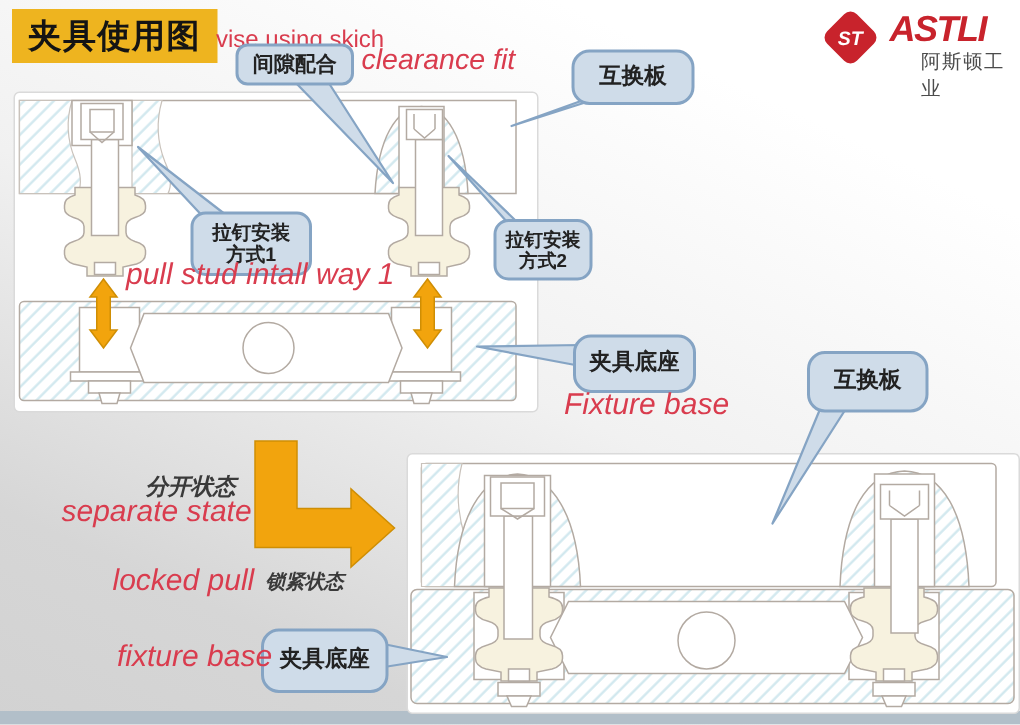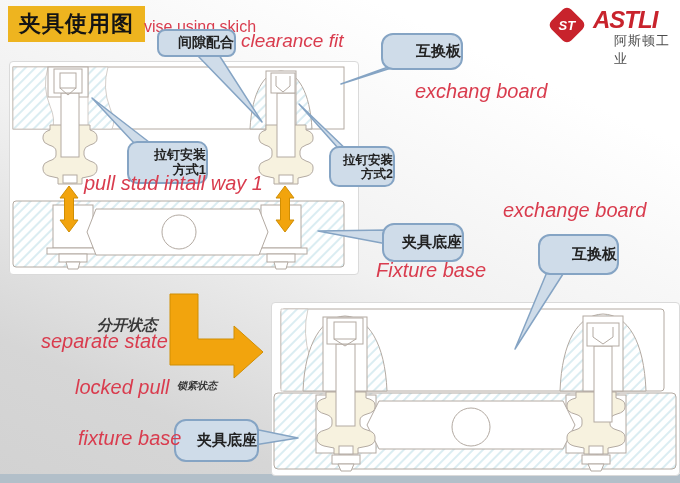--- a/index.html
+++ b/index.html
@@ -11,21 +11,21 @@
   .abs{position:absolute;}
   #title-box{
     left:8px;top:6px;background:#eeb41f;color:#141414;
     font-size:22px;font-weight:bold;padding:3px 11px;letter-spacing:1px;
   }
   .red-label{color:#d93c4e;white-space:nowrap;line-height:1.05;}
   .cn-label{color:#3a3a3a;white-space:nowrap;font-weight:bold;line-height:1.05;}
   .panel{background:#ffffff;border:1px solid #dadada;border-radius:4px;}
   .callout{
     background:#cfdce9;border:2px solid #85a4c4;border-radius:10px;
-    color:#222;display:flex;flex-direction:column;align-items:flex-end;justify-content:center;
+    color:#222;display:flex;flex-direction:column;align-items:center;justify-content:center;
     text-align:center;box-sizing:border-box;line-height:1.12;z-index:30;font-weight:bold;
   }
   #overlay{left:0;top:0;z-index:20;pointer-events:none;}
   .panel svg{display:block;}
   #logo{right:4px;top:4px;width:128px;height:48px;}
   #logo-emblem{
     left:5px;top:7px;width:28px;height:28px;background:#c8232c;border-radius:6px;
     transform:rotate(45deg);display:flex;align-items:center;justify-content:center;
   }
   #logo-emblem span{transform:rotate(-45deg);color:#fff;font-weight:bold;font-style:italic;font-size:13px;}
@@ -185,25 +185,23 @@
     <span>夹具底座</span>
   </div>
   <div class="callout abs" style="left:538px;top:234px;width:81px;height:41px;font-size:15px;border-radius:12px;">
     <span>互换板</span>
   </div>
   <div class="callout abs" style="left:174px;top:419px;width:85px;height:43px;font-size:15px;border-radius:12px;">
     <span>夹具底座</span>
   </div>
 
   <div class="abs red-label z30" style="left:241px;top:31px;font-size:19px;">clearance fit</div>
-  <div class="abs red-label z30" style="left:415px;top:81px;font-size:20px;">exchang board</div>
   <div class="abs red-label z30" style="left:84px;top:173px;font-size:20px;">pull stud intall way 1</div>
-  <div class="abs red-label z30" style="left:503px;top:200px;font-size:20px;">exchange board</div>
   <div class="abs red-label z30" style="left:376px;top:260px;font-size:20px;">Fixture base</div>
   <div class="abs red-label z30" style="left:41px;top:331px;font-size:20px;">separate state</div>
   <div class="abs red-label z30" style="left:75px;top:377px;font-size:20px;">locked pull</div>
   <div class="abs red-label z30" style="left:78px;top:428px;font-size:20px;">fixture base</div>
 
   <div class="abs cn-label z30" style="left:97px;top:317px;font-size:15px;">分开状态</div>
-  <div class="abs cn-label z30" style="left:177px;top:381px;font-size:10px;">锁紧状态</div>
+  <div class="abs cn-label z30" style="left:177px;top:381px;font-size:13px;">锁紧状态</div>
 
   <div id="bottom-strip" class="abs"></div>
 </div>
 
 </body></html>

